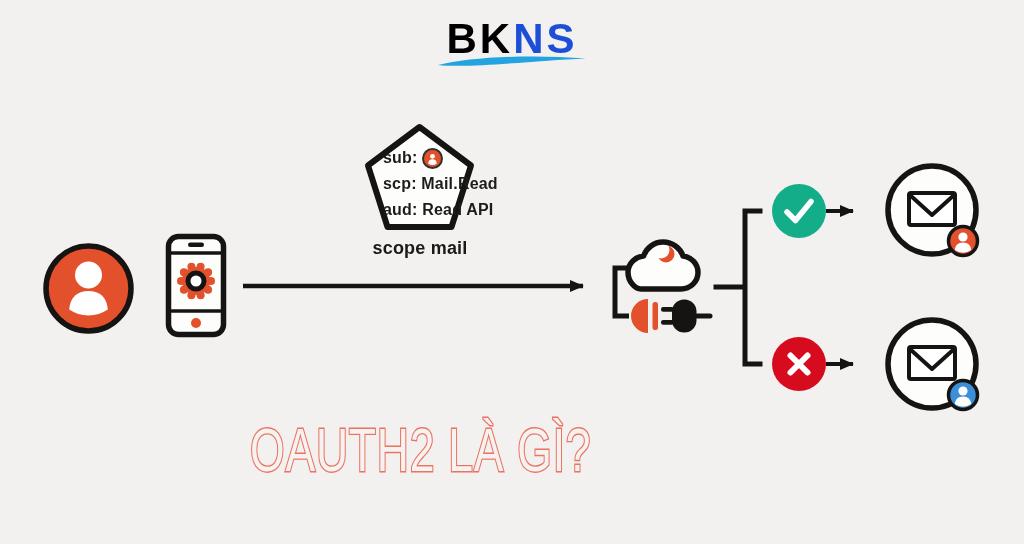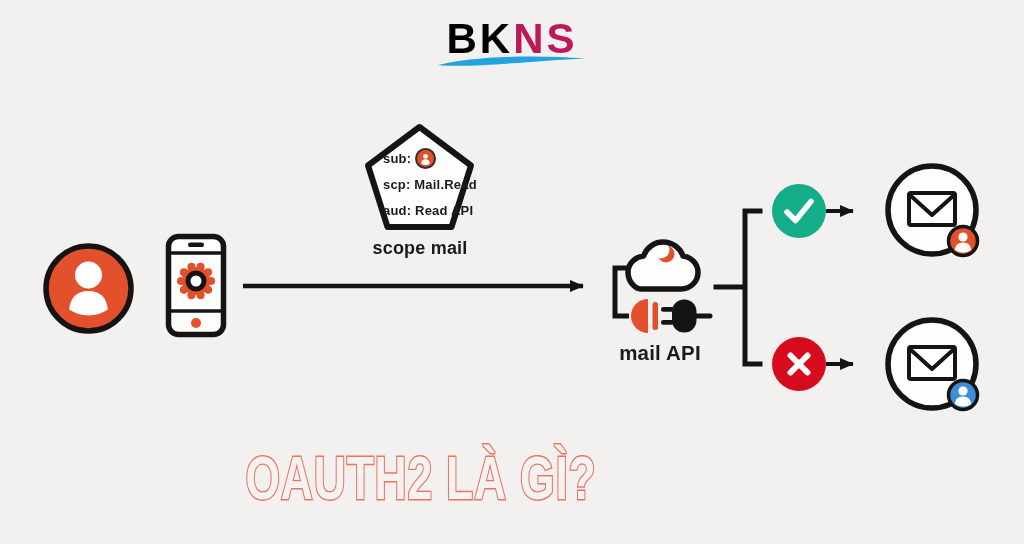--- a/index.html
+++ b/index.html
@@ -8,31 +8,31 @@
     background:#f2f1ef;
     font-family:"Liberation Sans", sans-serif;
     position:relative;
   }
   .stage{position:absolute;inset:0;width:1024px;height:544px;}
 
   
   .logo{position:absolute;top:18px;left:0;width:1024px;text-align:center;line-height:1;}
   .logo-text{font-weight:bold;font-size:42px;letter-spacing:3px;display:inline-block;}
   .logo-bk{color:#000000;}
-  .logo-ns{color:#be185d;}
+  .logo-ns{color:#1d4ed8;}
   .swoosh{display:block;margin:-5px auto 0 auto;}
 
   
   .abs{position:absolute;z-index:2;}
   svg{display:block;}
 
   
   .token-claims{
     position:absolute;left:383px;top:145px;z-index:3;
-    color:#1c1c1c;font-size:13px;font-weight:bold;letter-spacing:.2px;
+    color:#1c1c1c;font-size:16px;font-weight:bold;letter-spacing:.2px;
   }
   .token-line{display:flex;align-items:center;height:26px;white-space:nowrap;}
   .mini-user{
     width:21px;height:21px;border-radius:50%;
     background:#e2512c;border:2px solid #33302e;
     margin-left:4px;display:inline-flex;align-items:center;justify-content:center;
     box-sizing:border-box;
   }
 
   .caption{
@@ -46,21 +46,21 @@
   .status-circle{
     width:54px;height:54px;border-radius:50%;
     display:flex;align-items:center;justify-content:center;
   }
   .status-ok{background:#13ad89;}
   .status-no{background:#d60c1e;}
 
   
   .page-title{
     position:absolute;left:0;top:421px;width:842px;text-align:center;z-index:3;
-    font-size:57px;font-weight:bold;line-height:1;color:#ed7261;white-space:nowrap;margin-top:28px;
+    font-size:57px;font-weight:normal;line-height:1;color:#ed7261;white-space:nowrap;
   }
   .page-title .squeeze{
     display:inline-block;transform:scale(0.78,1.08);transform-origin:center;
     color:#f4f3f1;
     -webkit-text-stroke:2.6px #ed7261;
     paint-order:stroke fill;
     text-shadow:0 0 1px #ed7261;
     letter-spacing:1px;
   }
 </style>
@@ -168,21 +168,20 @@
       </g>
 
       <g fill="#161412">
         <rect x="56" y="69" width="13" height="4.8" rx="2.2"></rect>
         <rect x="56" y="82" width="13" height="4.8" rx="2.2"></rect>
         <rect x="67" y="61.5" width="24.5" height="33" rx="12"></rect>
         <path d="M91 78 h14" stroke="#161412" stroke-width="5" stroke-linecap="round"></path>
       </g>
     </svg>
   </div>
-  <div class="caption caption-api">mail API</div>
 
   <div class="abs status-circle status-ok" style="left:772px;top:184px;">
     <svg width="54" height="54" viewBox="0 0 54 54">
       <path d="M15 28 l8.5 8.5 L39 17.5" fill="none" stroke="#ffffff" stroke-width="5.5" stroke-linecap="round" stroke-linejoin="round"></path>
     </svg>
   </div>
   <div class="abs status-circle status-no" style="left:772px;top:337px;">
     <svg width="54" height="54" viewBox="0 0 54 54">
       <path d="M18.5 18.5 L35.5 35.5 M35.5 18.5 L18.5 35.5" fill="none" stroke="#ffffff" stroke-width="6" stroke-linecap="round"></path>
     </svg>

